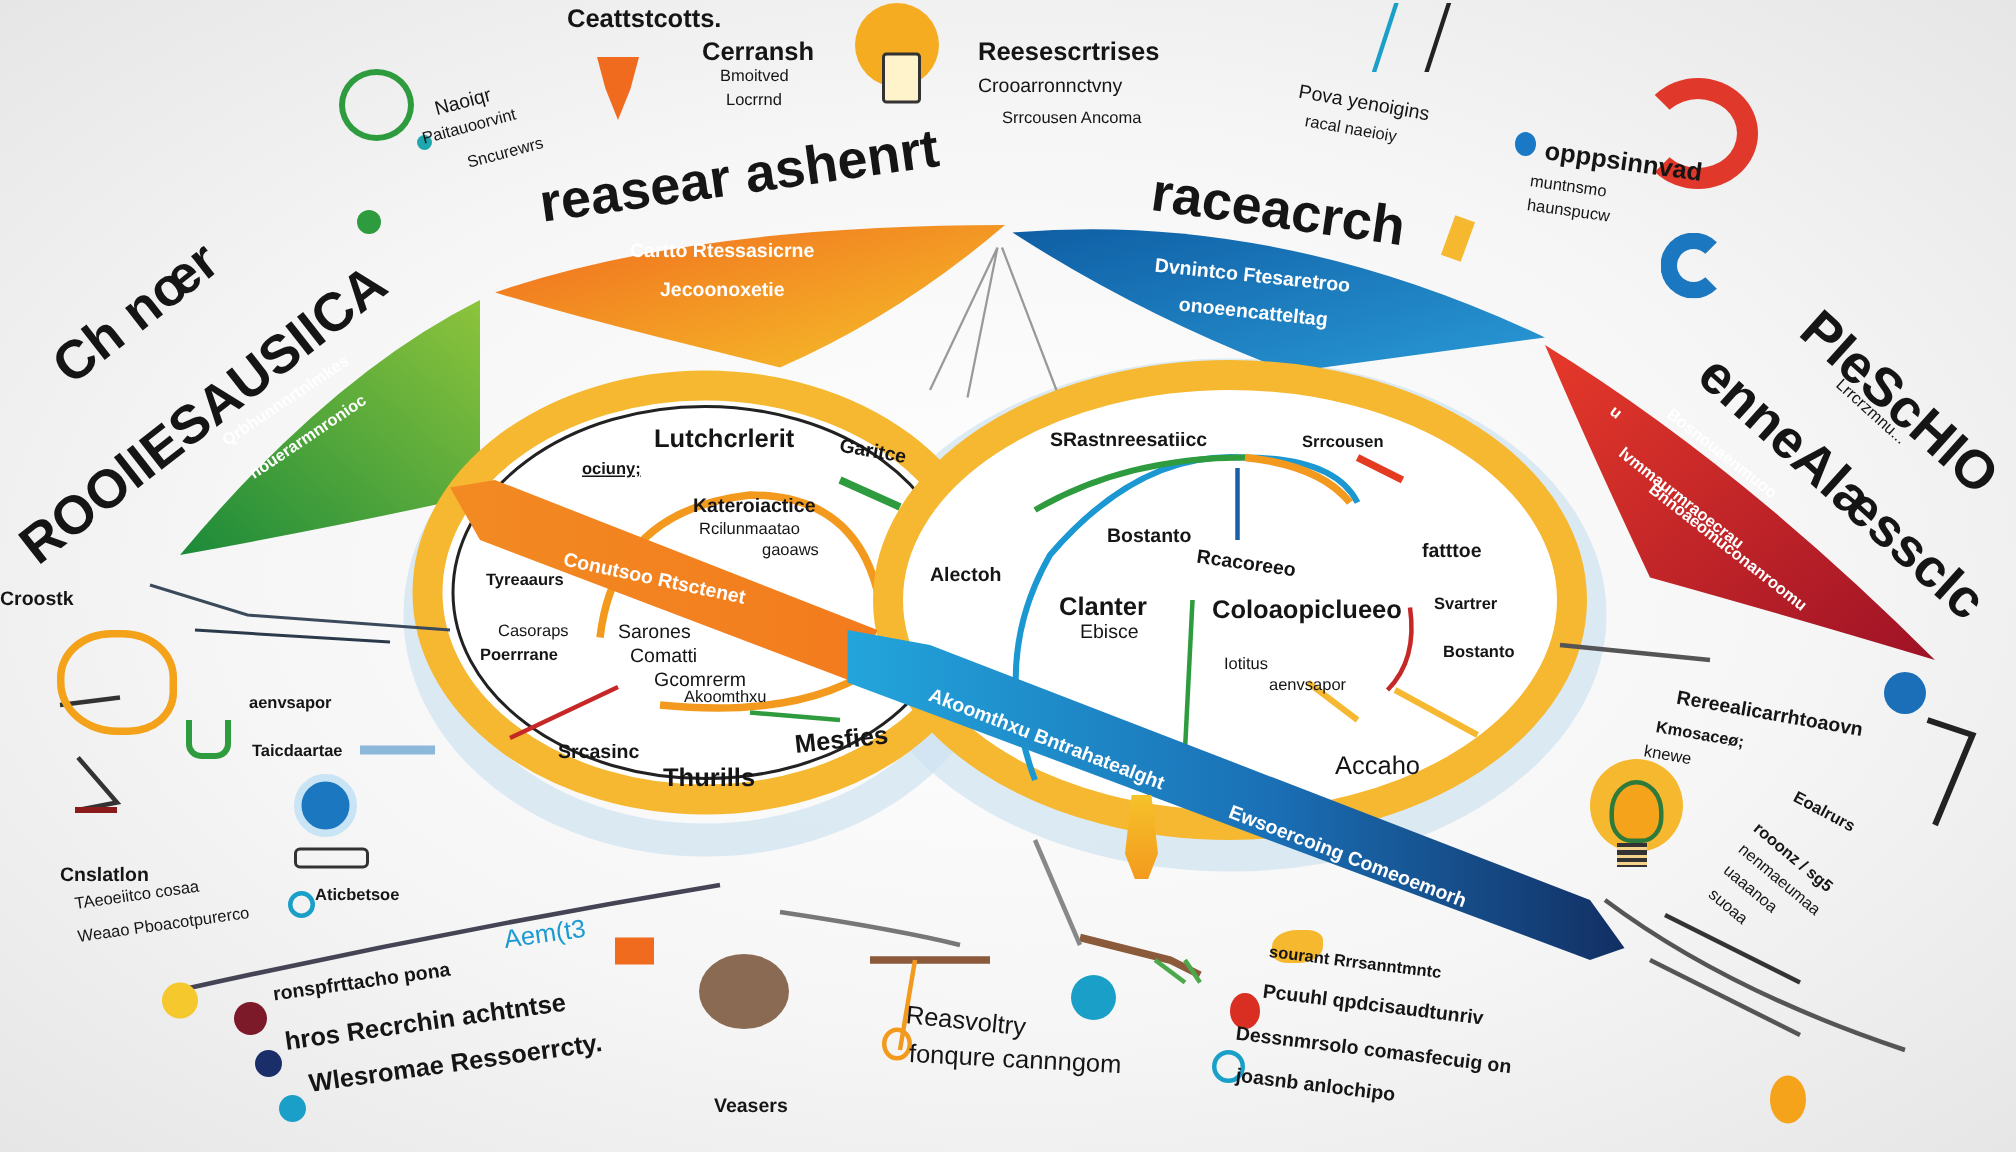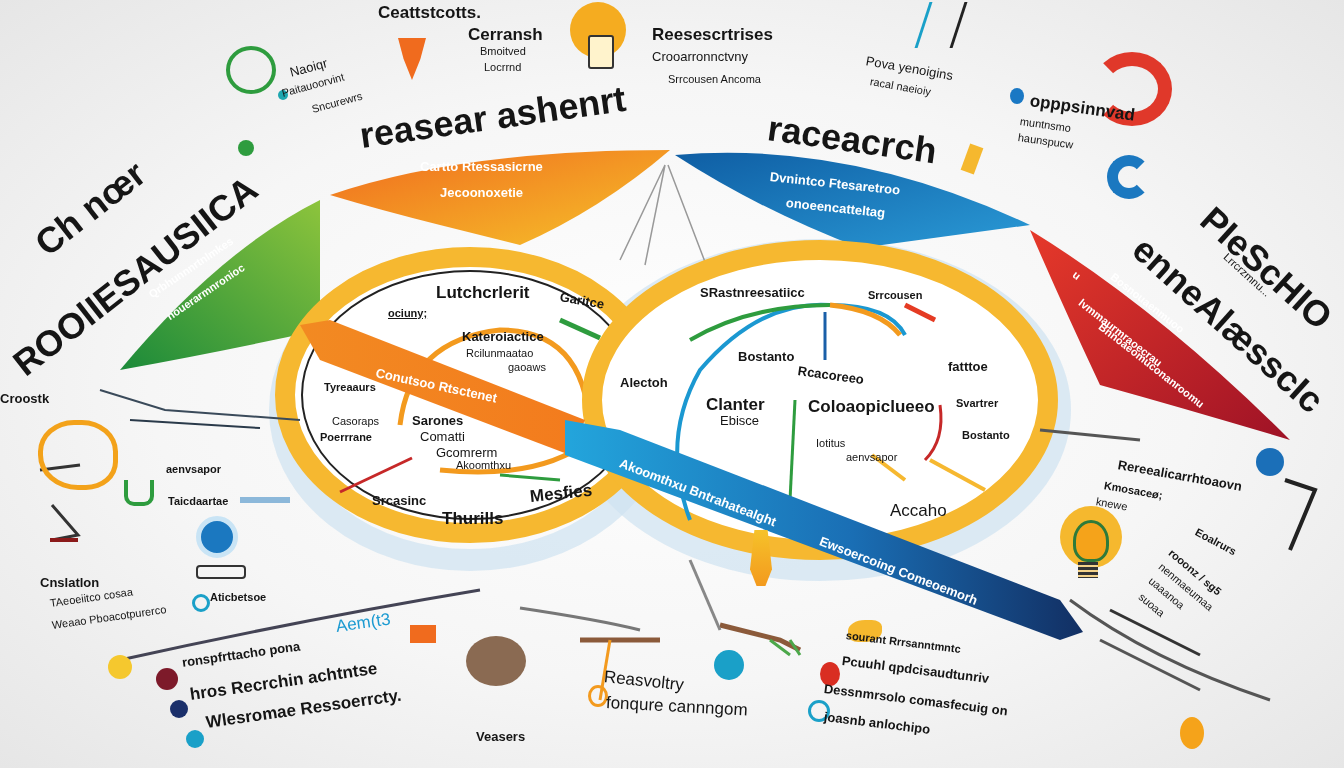--- a/index.html
+++ b/index.html
@@ -180,21 +180,21 @@
   <div class="t med" style="left:436px;top:284px;">Lutchcrlerit</div>
   <div class="t xs" style="left:388px;top:308px;font-weight:bold;text-decoration:underline;">ociuny;</div>
   <div class="t sm" style="left:560px;top:290px;font-weight:bold;transform:rotate(10deg);">Garitce</div>
   <div class="t sm" style="left:462px;top:330px;font-weight:bold;">Kateroiactice</div>
   <div class="t xs" style="left:466px;top:348px;">Rcilunmaatao</div>
   <div class="t xs" style="left:508px;top:362px;">gaoaws</div>
   <div class="t sm white" style="left:376px;top:366px;font-weight:bold;transform:rotate(12deg);">Conutsoo Rtsctenet</div>
   <div class="t xs" style="left:324px;top:382px;font-weight:bold;">Tyreaaurs</div>
   <div class="t xs" style="left:332px;top:396px;margin-top:20px;">Casoraps</div>
   <div class="t xs" style="left:320px;top:432px;font-weight:bold;">Poerrrane</div>
-  <div class="t sm" style="left:412px;top:414px;font-weight:bold;">Sarones</div>
+  <div class="t sm" style="left:412px;top:414px;font-weight:normal;">Sarones</div>
   <div class="t sm" style="left:420px;top:430px;">Comatti</div>
   <div class="t sm" style="left:436px;top:446px;">Gcomrerm</div>
   <div class="t xs" style="left:456px;top:460px;">Akoomthxu</div>
   <div class="t sm" style="left:372px;top:494px;font-weight:bold;">Srcasinc</div>
   <div class="t med" style="left:442px;top:510px;">Thurills</div>
   <div class="t med" style="left:530px;top:488px;transform:rotate(-6deg);">Mesfies</div>
 
   <div class="t sm" style="left:700px;top:286px;font-weight:bold;">SRastnreesatiicc</div>
   <div class="t xs" style="left:868px;top:290px;font-weight:bold;">Srrcousen</div>
   <div class="t sm" style="left:620px;top:376px;font-weight:bold;">Alectoh</div>

